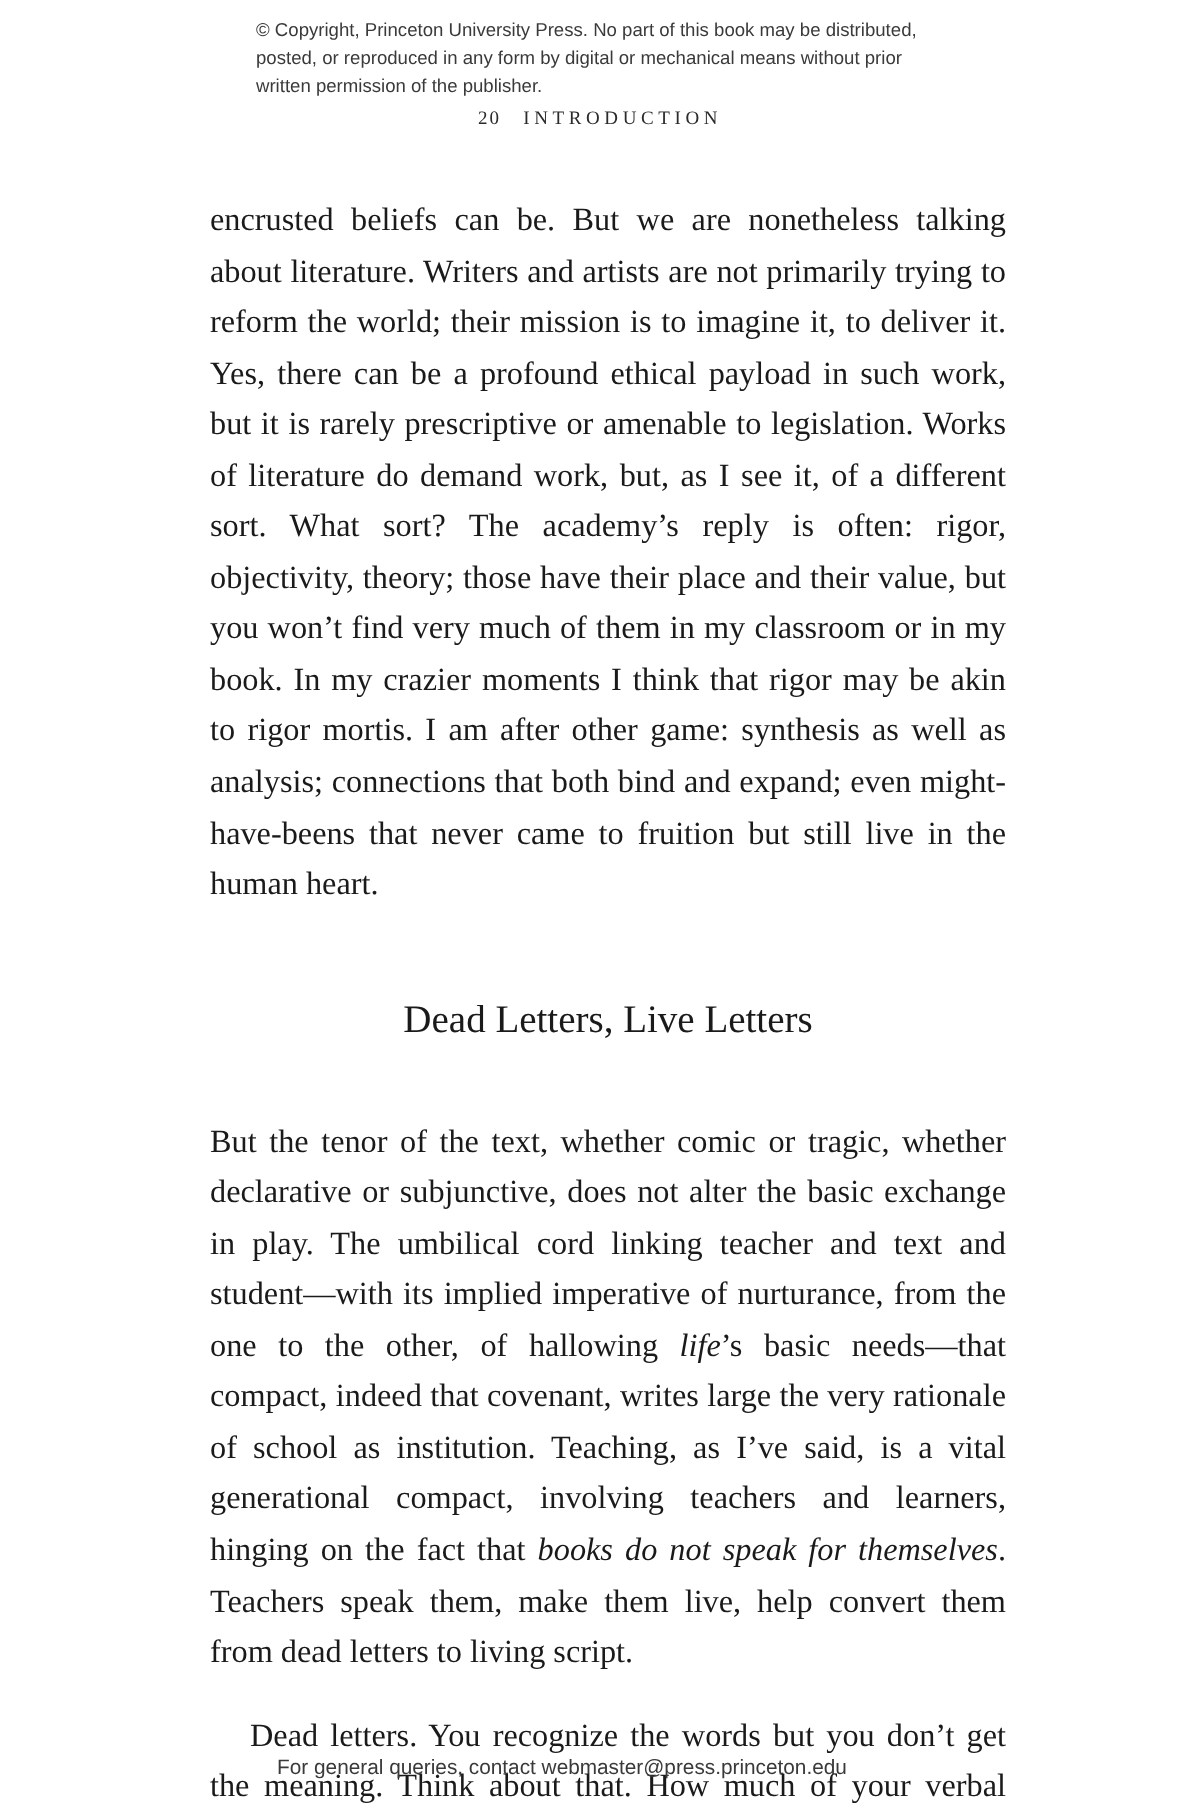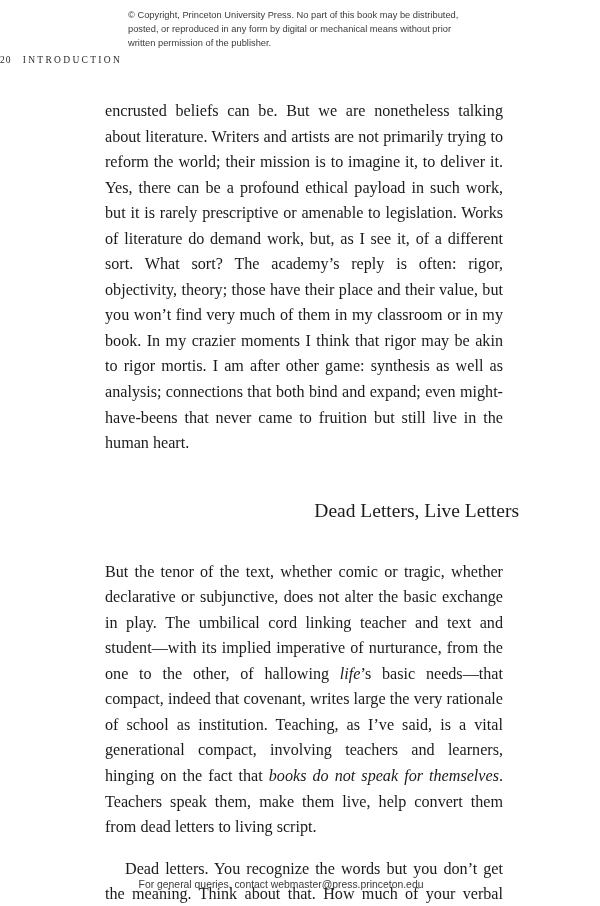--- a/index.html
+++ b/index.html
@@ -34,21 +34,21 @@
     color: #3a3a3a;
     text-align: left;
   }
 
   
   .running-head {
     position: absolute;
     top: 55px;
     left: 0;
     width: 600px;
-    text-align: left;
+    text-align: center;
     font-size: 9.5px;
     color: #2b2b2b;
   }
   .running-head .folio {
     letter-spacing: 1.1px;
   }
   .running-head .rh-title {
     letter-spacing: 2.3px;
     margin-left: 11px;
   }
@@ -78,21 +78,21 @@
   i, .ital {
     font-style: italic;
   }
 
   
   h2.section-heading {
     margin: 0;
     font-weight: normal;
     font-size: 19.5px;
     line-height: 26px;
-    text-align: right;
+    text-align: center;
     color: #1a1a1a;
     padding-top: 26px;
     padding-bottom: 19px;
   }
 
   
   .footer {
     position: absolute;
     top: 879px;
     left: 0;

